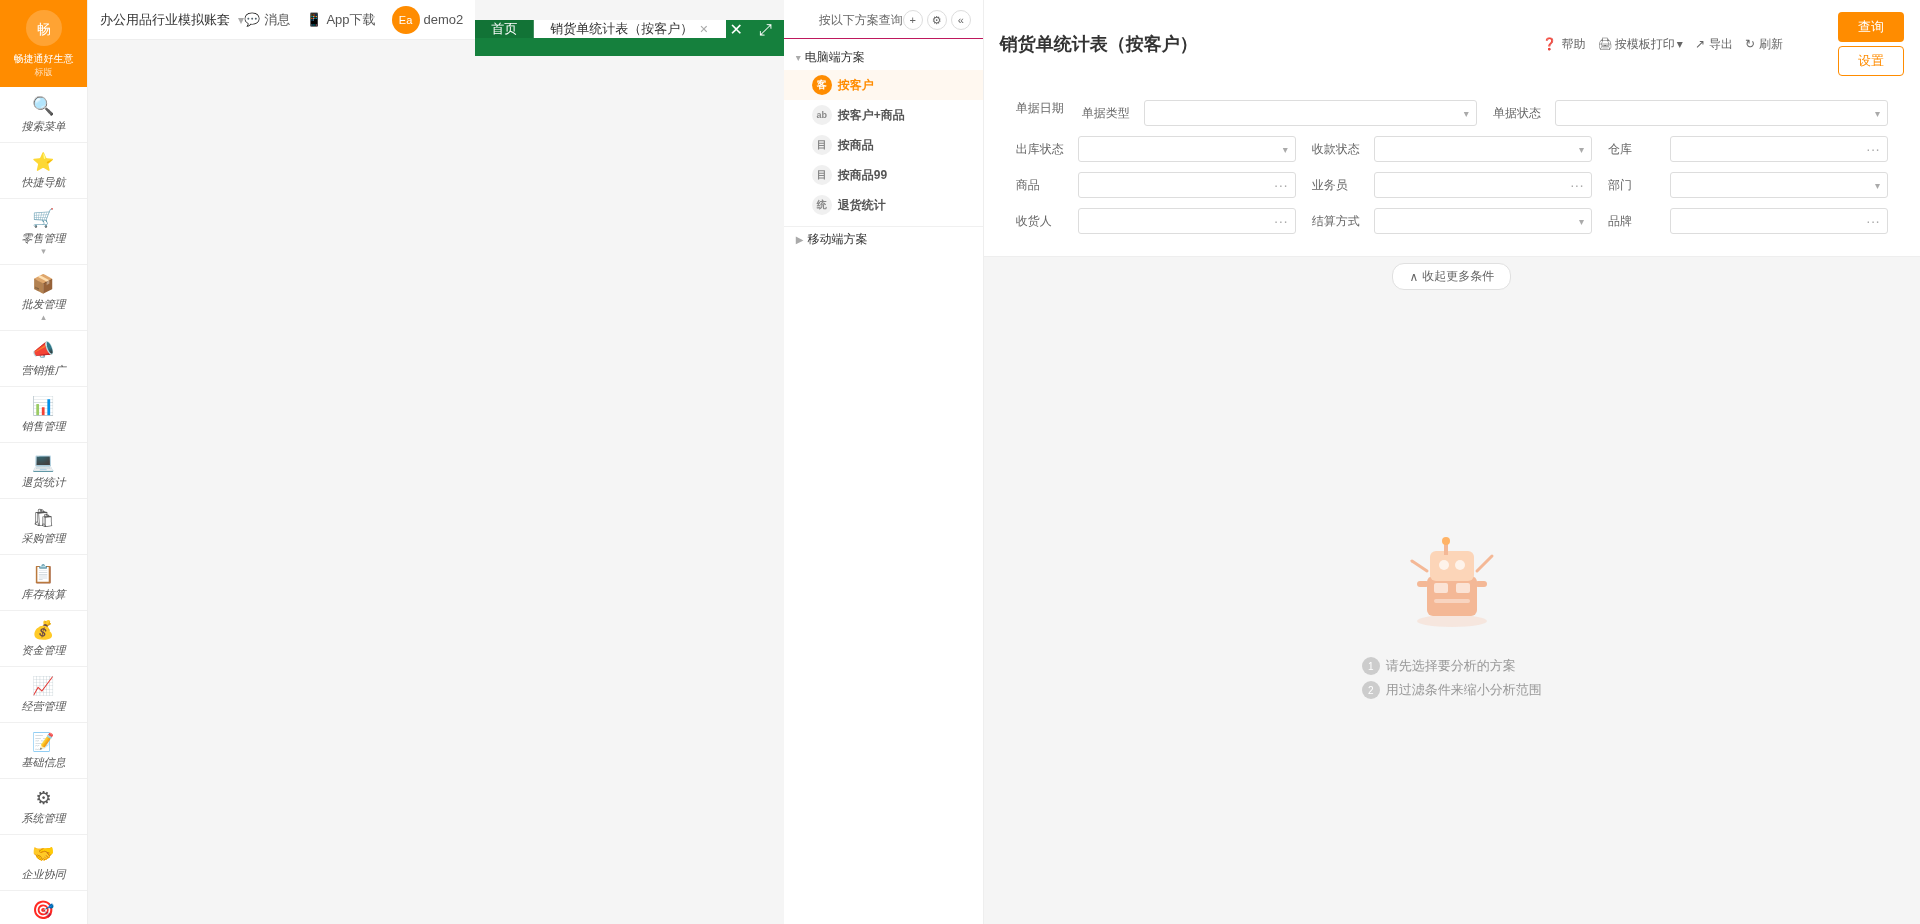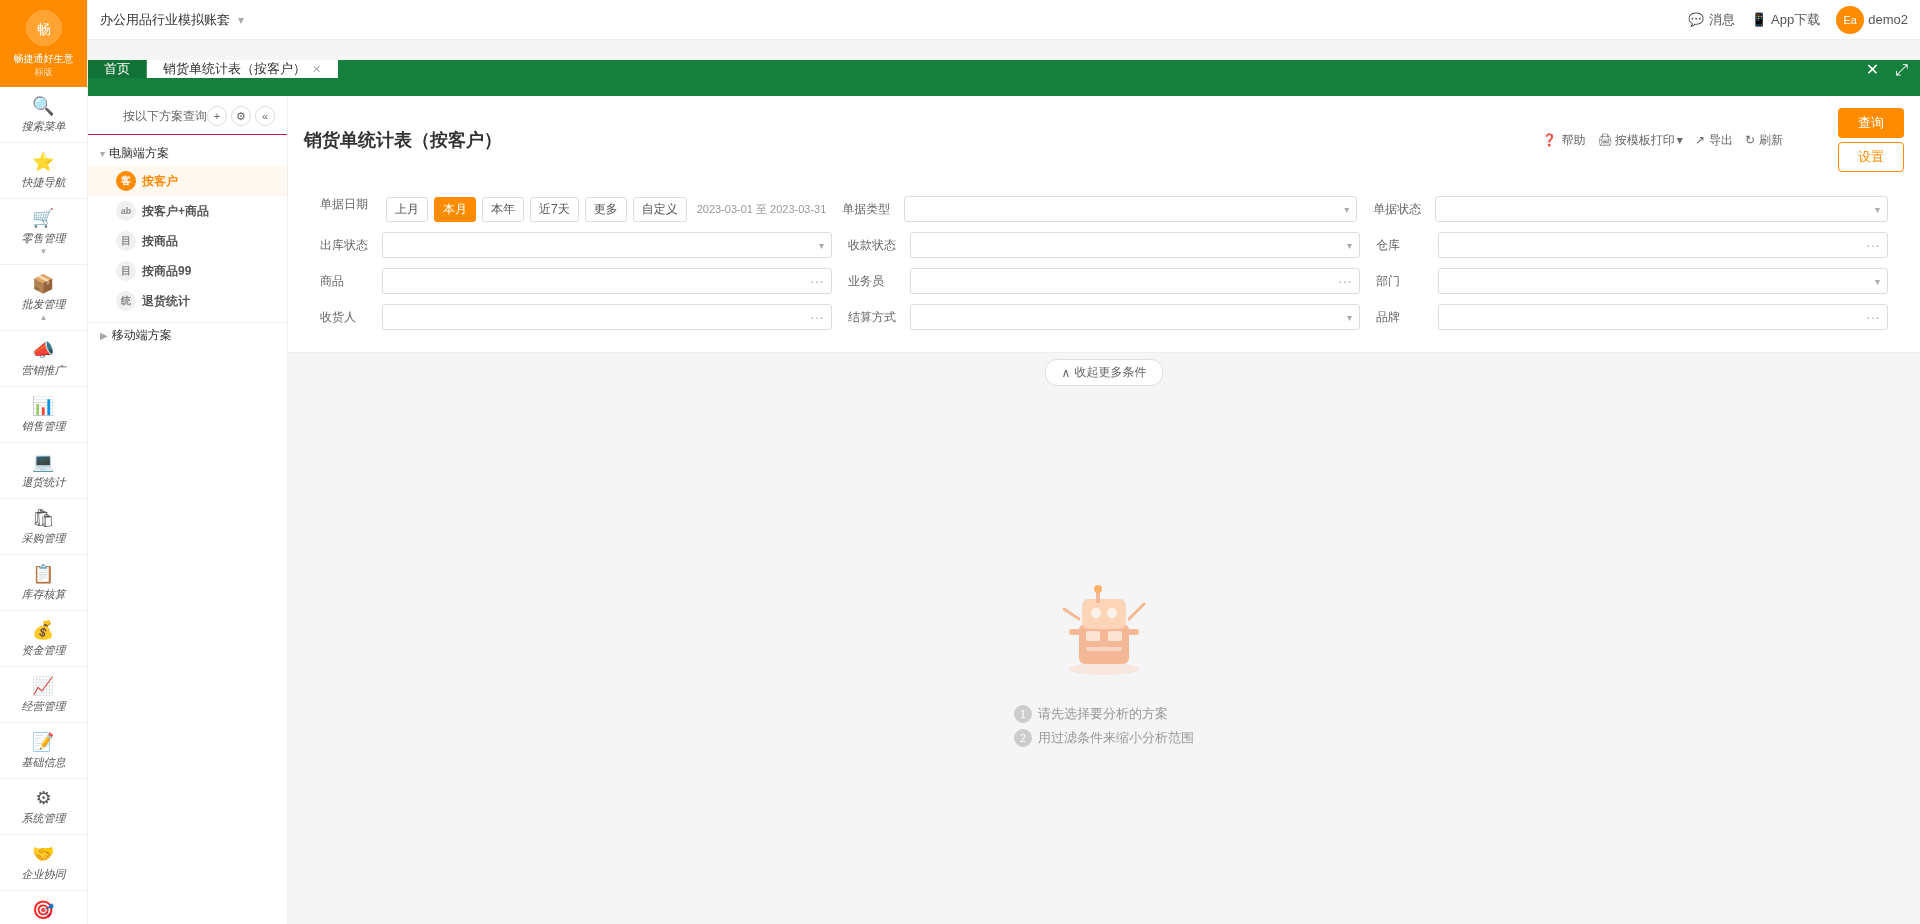--- a/index.html
+++ b/index.html
@@ -44,21 +44,21 @@
       font-size: 12px;
       border-bottom: 1px solid #f0f0f0;
     }
     .sidebar-item-icon { font-size: 18px; margin-bottom: 2px; }
     .sidebar-label { font-size: 11px; font-style: italic; }
 
     
     .main-area {
       flex: 1;
       display: flex;
-      flex-direction: column;
+      flex-direction: row;
       overflow: hidden;
     }
 
     
     .top-nav {
       background: #fff;
       height: 40px;
       display: flex;
       align-items: center;
       justify-content: space-between;
@@ -619,29 +619,20 @@
               <button class="btn-primary">查询</button>
               <button class="btn-secondary">设置</button>
             </div>
           </div>
         </div>
 
         <div class="filter-section">
 
           <div class="filter-row">
             <span class="filter-label">单据日期</span>
-            <div class="date-filter-group">
-              <button class="date-btn">上月</button>
-              <button class="date-btn active">本月</button>
-              <button class="date-btn">本年</button>
-              <button class="date-btn">近7天</button>
-              <button class="date-btn">更多</button>
-              <button class="date-btn">自定义</button>
-              <span class="date-range-text">2023-03-01 至 2023-03-31</span>
-            </div>
             <div class="filter-cell">
               <span class="filter-label">单据类型</span>
               <div class="filter-input-wrap">
                 <select class="filter-select">
                   <option value=""></option>
                 </select>
                 <span class="filter-select-arrow">▾</span>
               </div>
             </div>
             <div class="filter-cell">

